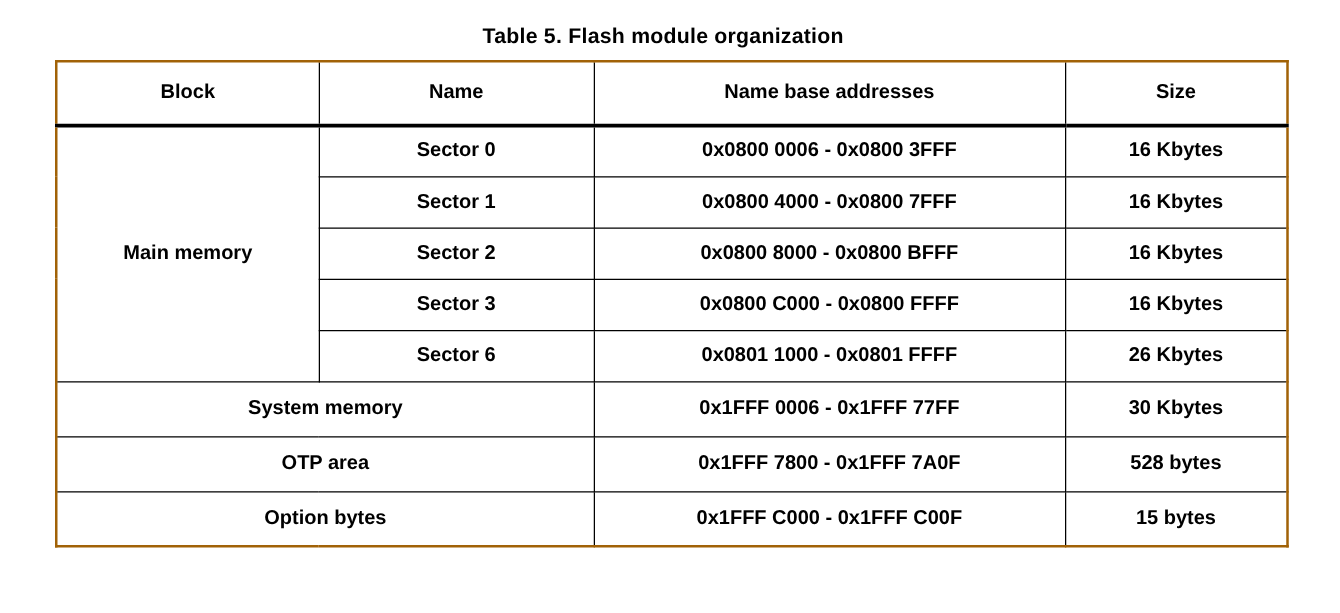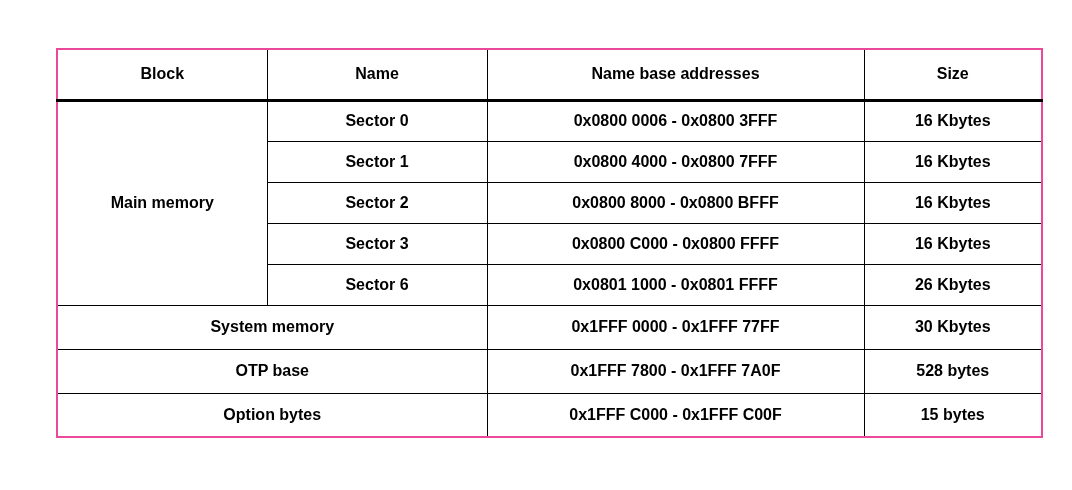--- a/index.html
+++ b/index.html
@@ -19,25 +19,25 @@
     left: 38px;
     width: 985px;
     text-align: center;
     font-size: 17px;
     font-weight: bold;
     letter-spacing: 0.2px;
   }
   table.flash-table {
     position: absolute;
     top: 48px;
-    left: 56px;
+    left: 44px;
     width: 985px;
     border-collapse: collapse;
     table-layout: fixed;
-    border: 2px solid #ec4899;
+    border: 2px solid #a16207;
   }
   .flash-table th,
   .flash-table td {
     border: 1px solid #000000;
     text-align: center;
     vertical-align: middle;
     font-size: 16px;
     padding: 0 4px;
   }
   .flash-table thead th {
@@ -51,20 +51,21 @@
   .col-block { width: 210px; }
   .col-name  { width: 220px; }
   .col-addr  { width: 377px; }
   .col-size  { width: 178px; }
 </style>
 </head>
 <body>
 
 <div class="page">
 
+  <div class="table-title">Table 5. Flash module organization</div>
 
   <table class="flash-table">
     <colgroup>
       <col class="col-block">
       <col class="col-name">
       <col class="col-addr">
       <col class="col-size">
     </colgroup>
     <thead>
       <tr>
@@ -96,25 +97,25 @@
         <td>0x0800 C000 - 0x0800 FFFF</td>
         <td>16 Kbytes</td>
       </tr>
       <tr class="sector-row">
         <td>Sector 6</td>
         <td>0x0801 1000 - 0x0801 FFFF</td>
         <td>26 Kbytes</td>
       </tr>
       <tr class="bottom-row">
         <td colspan="2">System memory</td>
-        <td>0x1FFF 0000 - 0x1FFF 77FF</td>
+        <td>0x1FFF 0006 - 0x1FFF 77FF</td>
         <td>30 Kbytes</td>
       </tr>
       <tr class="bottom-row">
-        <td colspan="2">OTP base</td>
+        <td colspan="2">OTP area</td>
         <td>0x1FFF 7800 - 0x1FFF 7A0F</td>
         <td>528 bytes</td>
       </tr>
       <tr class="bottom-row">
         <td colspan="2">Option bytes</td>
         <td>0x1FFF C000 - 0x1FFF C00F</td>
         <td>15 bytes</td>
       </tr>
     </tbody>
   </table>

